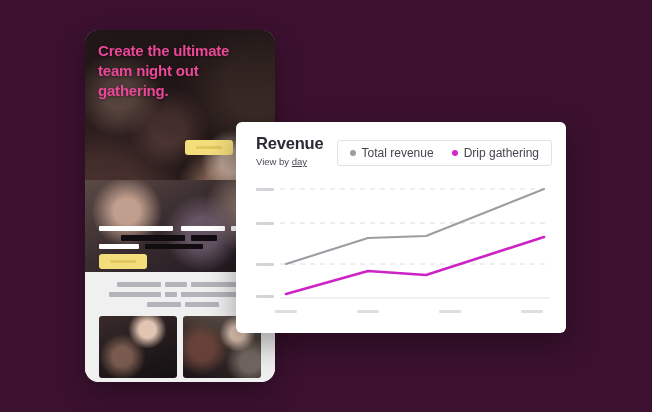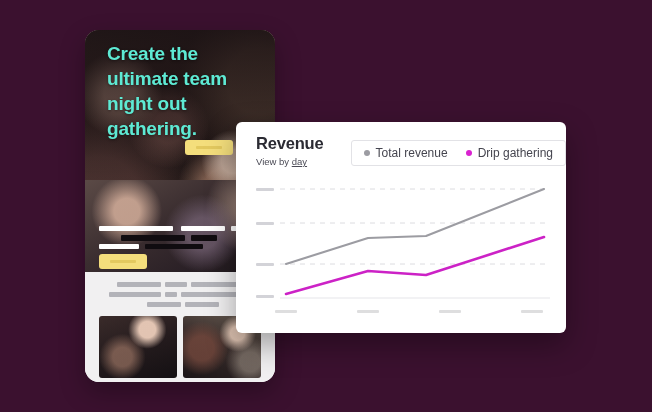--- a/index.html
+++ b/index.html
@@ -53,25 +53,25 @@
       radial-gradient(circle at 8% 78%, rgba(92,62,58,0.75) 0 16%, rgba(92,62,58,0) 38%),
       linear-gradient(165deg, #4a3a30 0%, #33241f 28%, #241a18 56%, #171113 100%);
   }
   .hero-dark-top {
     position: absolute;
     inset: 0;
     background: linear-gradient(180deg, rgba(20,12,16,0.78) 0%, rgba(20,12,16,0.42) 46%, rgba(20,12,16,0.10) 72%, rgba(20,12,16,0) 100%);
   }
   .hero-text {
     position: absolute;
-    left: 22px;
+    left: 13px;
     top: 11px;
     width: 162px;
-    color: #5eead4;
-    font-size: 19px;
+    color: #ec4899;
+    font-size: 15px;
     line-height: 1.32;
     font-weight: 700;
     letter-spacing: -0.2px;
     text-shadow: 0 1px 3px rgba(0,0,0,0.45);
   }
   .cta {
     position: absolute;
     background: #f4de7c;
     border-radius: 3px;
   }
@@ -144,21 +144,21 @@
     width: 330px;
     height: 211px;
     background: #ffffff;
     border-radius: 6px;
     box-shadow: 0 12px 30px rgba(0,0,0,0.34);
   }
   .card-head {
     position: absolute;
     left: 20px;
     top: 12px;
-    right: 0;
+    right: 14px;
     height: 44px;
   }
   .card-title {
     font-size: 16.5px;
     font-weight: 700;
     color: #2b2b33;
     letter-spacing: -0.2px;
     line-height: 1.1;
   }
   .card-sub {

